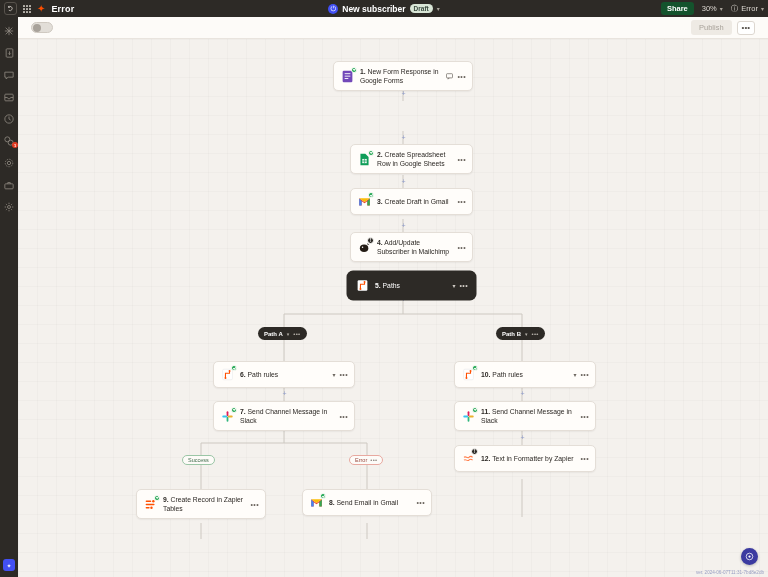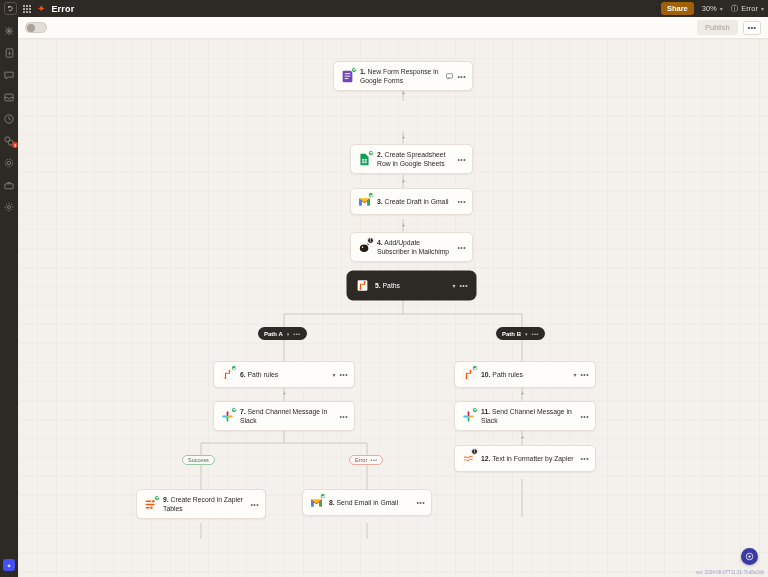--- a/index.html
+++ b/index.html
@@ -40,21 +40,21 @@
   .draft-badge {
     font-size: 6.5px; color: #3a4a3f; background: #d9e6d6;
     border-radius: 6px; padding: 1px 4px; font-weight: bold;
   }
   .chev { font-size: 6px; color: #a9a39b; }
 
   .tb-right {
     position: absolute; right: 4px; display: flex; align-items: center; gap: 8px;
   }
   .share-btn {
-    font-size: 7.5px; color: #fff; background: #a16207;
+    font-size: 7.5px; color: #fff; background: #14532d;
     border-radius: 3px; padding: 2px 6px; font-weight: bold; margin-left: 28px;
   }
   .tb-item { font-size: 7.5px; color: #ddd8d2; display: flex; align-items: center; gap: 3px; }
 
   
   .sidebar {
     position: absolute; left: 0; top: 17px; width: 18px; height: 560px;
     background: #2d2a26; display: flex; flex-direction: column;
     align-items: center; padding-top: 8px; gap: 10px;
   }
@@ -76,21 +76,21 @@
     width: 12px; height: 12px; border-radius: 3px; background: #4250f4;
     display: flex; align-items: center; justify-content: center;
     color: #fff; font-size: 6px;
   }
 
   
   .subbar {
     position: absolute; left: 18px; top: 17px; width: 750px; height: 22px;
     background: #fdfbf8; border-bottom: 1px solid #e9e4de;
     display: flex; align-items: center; justify-content: space-between;
-    padding: 0 7px;
+    padding: 0 13px;
   }
   .toggle {
     width: 22px; height: 11px; border-radius: 6px; background: #e2ded8;
     border: 1px solid #cfc9c1; position: relative;
   }
   .toggle::after {
     content: ''; position: absolute; left: 1px; top: 1px;
     width: 8px; height: 8px; border-radius: 50%; background: #a8a29a;
   }
   .subbar-right { display: flex; align-items: center; gap: 5px; }
@@ -224,20 +224,26 @@
           <i></i>
           <i></i>
           <i></i>
           <i></i>
           <i></i>
       </div>
       <span class="bolt">✦</span>
       <span class="zaps-label">Error</span>
     </div>
 
+    <div class="tb-center">
+      <span class="zap-dot">⏻</span>
+      <span class="zap-title">New subscriber</span>
+      <span class="draft-badge">Draft</span>
+      <span class="chev">▾</span>
+    </div>
 
     <div class="tb-right">
       <span class="share-btn">Share</span>
       <span class="tb-item">
         <span>30%</span>
         <span class="chev">▾</span>
       </span>
       <span class="tb-item">
         <span>ⓘ</span>
         <span>Error</span>

